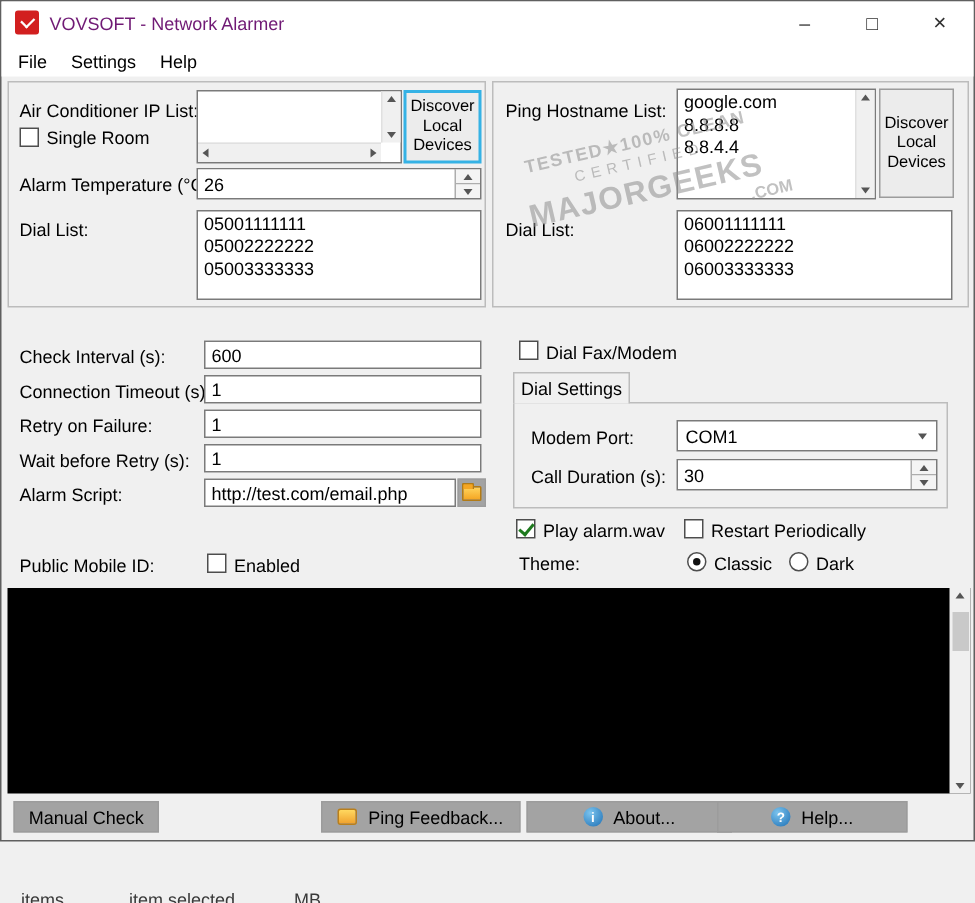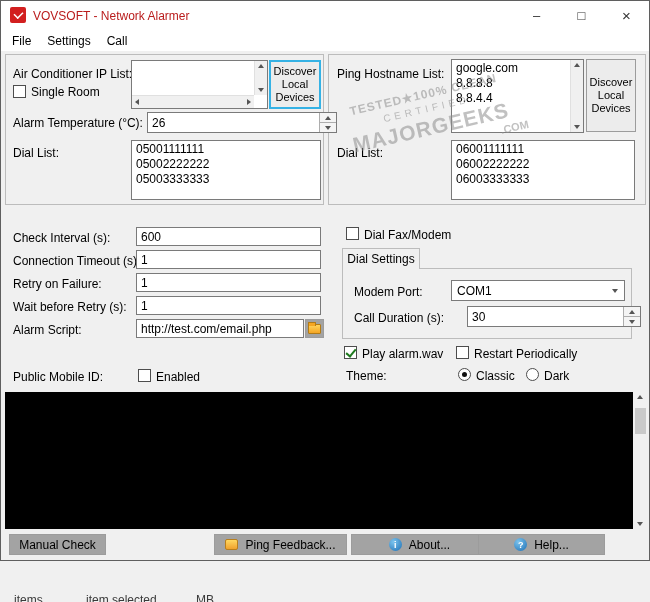--- a/index.html
+++ b/index.html
@@ -10,21 +10,21 @@
   .window { position:absolute; left:0; top:0; width:650px; height:561px;
             background:#f0f0f0; border:1px solid #5f5f5f; }
 
   
   .titlebar { position:absolute; left:0; top:0; width:648px; height:29px; background:#fff; }
   .app-icon { position:absolute; left:9px; top:6px; width:16px; height:16px;
               background:#d21f1f; border-radius:2px; }
   .app-icon::after { content:""; position:absolute; left:3px; top:3px; width:9px; height:6px;
                      border:2px solid #fff; border-top:none; border-right:none;
                      transform:rotate(-45deg) scale(.75); }
-  .title-text { position:absolute; left:32px; top:8px; font-size:12px; color:#b91c1c; }
+  .title-text { position:absolute; left:32px; top:8px; font-size:12px; color:#701a75; }
   .caption-btn { position:absolute; top:0; width:45px; height:29px; display:flex;
                  align-items:center; justify-content:center; font-size:13px; color:#333; }
 
   
   .menubar { position:absolute; left:0; top:29px; width:648px; height:21px; background:#fff;
              display:flex; align-items:center; padding-left:3px; }
   .menu-item { font-size:12px; padding:3px 8px; color:#000; }
 
   
   .gbx { position:absolute; border:1px solid #bcbcbc; }
@@ -57,21 +57,21 @@
 
   
   .chk { position:absolute; width:13px; height:13px; background:#fff; border:1px solid #4d4d4d; }
   .chk.checked::after { content:""; position:absolute; left:3px; top:0; width:4px; height:8px;
                         border:solid #1e7a1e; border-width:0 2px 2px 0; transform:rotate(40deg); }
   .rad { position:absolute; width:13px; height:13px; background:#fff; border:1px solid #4d4d4d; border-radius:50%; }
   .rad.sel::after { content:""; position:absolute; left:3px; top:3px; width:5px; height:5px;
                     background:#111; border-radius:50%; }
 
   
-  .spinbox { position:absolute; background:#fff; border:1px solid #7a7a7a;margin-left:16px; }
+  .spinbox { position:absolute; background:#fff; border:1px solid #7a7a7a; }
   .spinbox input { position:absolute; left:0; top:0; width:calc(100% - 17px); height:100%;
                    border:0; outline:0; padding:1px 4px; font:12px "Liberation Sans",sans-serif; }
   .spinner { position:absolute; right:0; top:0; width:17px; height:100%;
              border-left:1px solid #adadad; display:flex; flex-direction:column; }
   .spinner > div { flex:1; display:flex; align-items:center; justify-content:center; background:#f4f4f4; }
   .spinner > div:first-child { border-bottom:1px solid #adadad; }
 
   
   .combo { position:absolute; background:#fff; border:1px solid #7a7a7a; font-size:12px;
            display:flex; align-items:center; padding-left:5px; }
@@ -133,21 +133,21 @@
         <span>□</span>
       </div>
     <div class="caption-btn" style="left:603px;font-size:15px">
         <span>×</span>
       </div>
   </div>
 
   <div class="menubar">
     <span class="menu-item">File</span>
     <span class="menu-item">Settings</span>
-    <span class="menu-item">Call</span>
+    <span class="menu-item">Help</span>
   </div>
 
   <div class="gbx" style="left:4px;top:53px;width:319px;height:151px"></div>
   <div class="gbx" style="left:327px;top:53px;width:318px;height:151px"></div>
 
   <span class="lbl" style="left:12px;top:66px">Air Conditioner IP List:</span>
 
   <div class="listbox" style="left:130px;top:59px;width:137px;height:49px">
     <textarea class="listarea" style="width: calc(100% - 13px); height: calc(100% - 13px);"></textarea>
     <div class="vscroll" style="height:calc(100% - 13px)">

